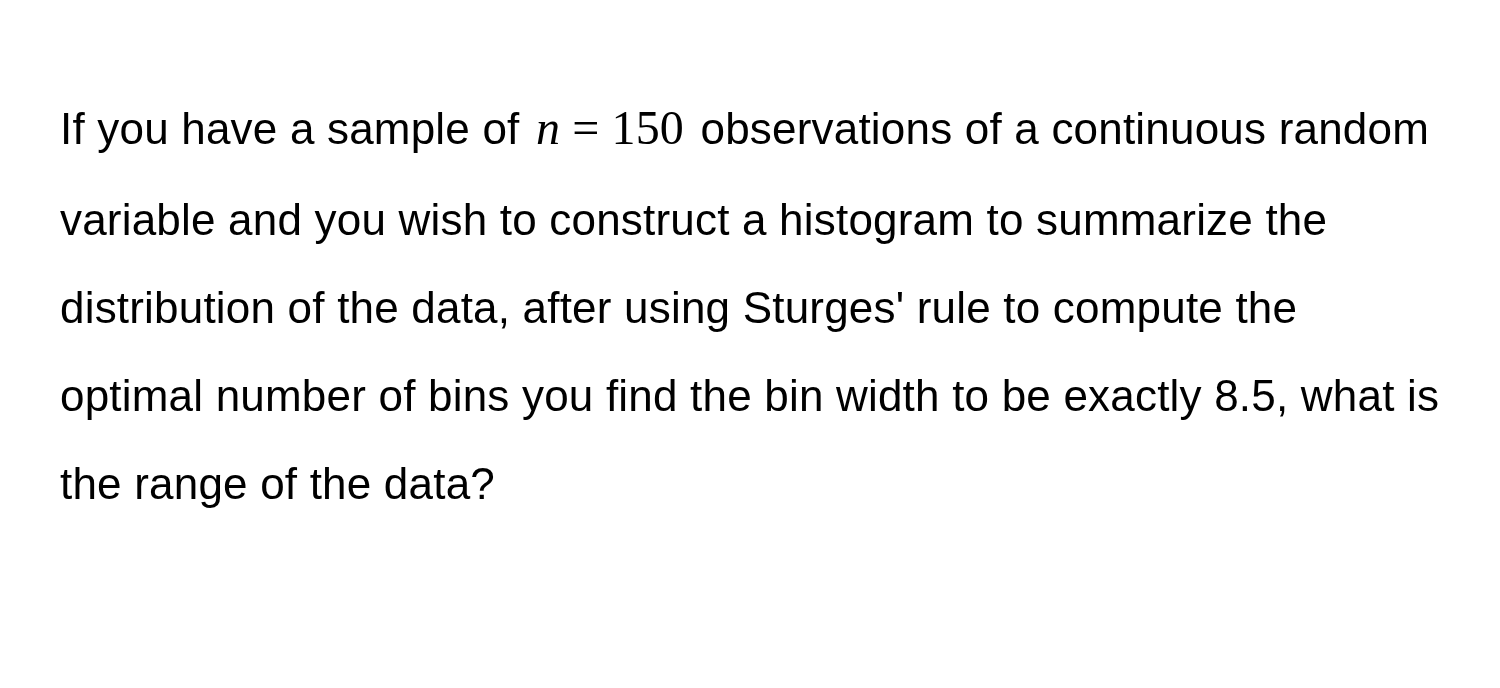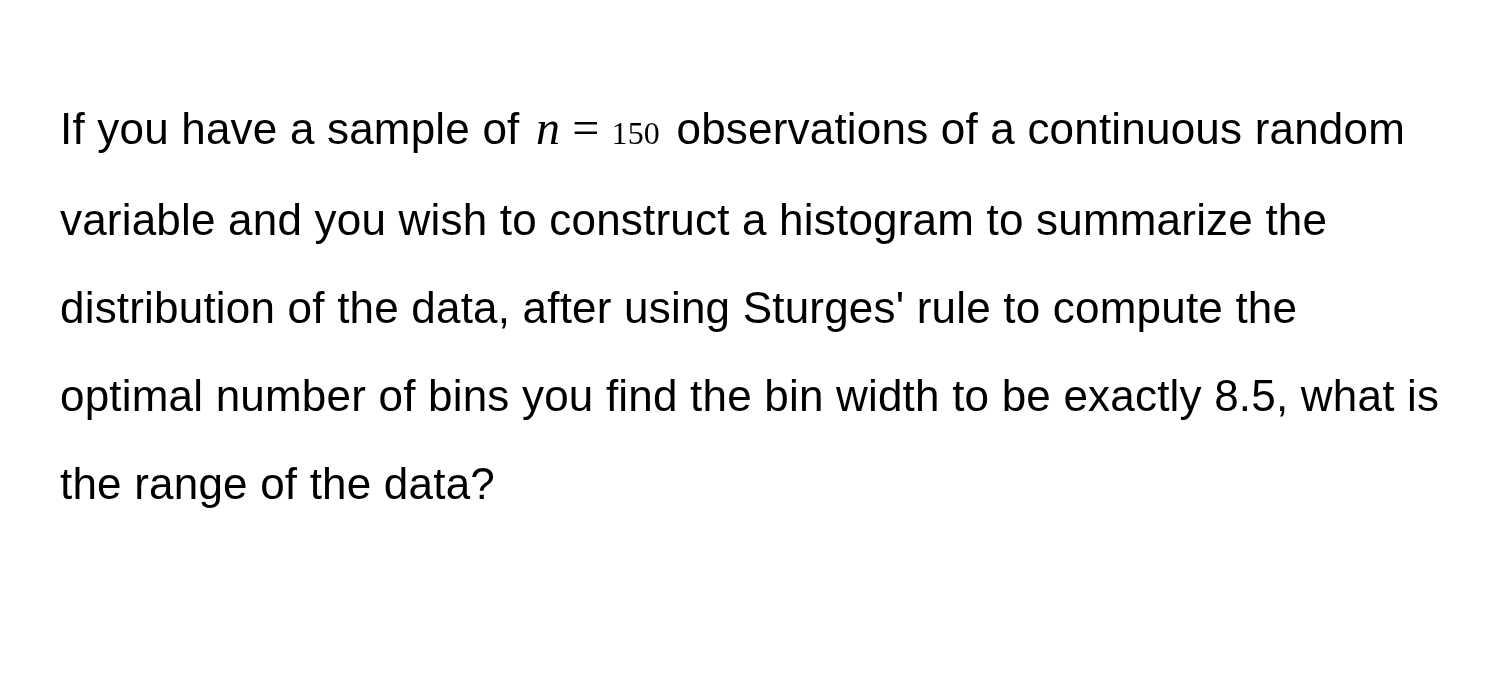--- a/index.html
+++ b/index.html
@@ -27,21 +27,21 @@
       font-size: 48px;
       padding: 0 4px;
     }
     .math-eq {
       font-family: 'Times New Roman', Georgia, serif;
       font-size: 48px;
       padding: 0 8px;
     }
     .math-num {
       font-family: 'Times New Roman', Georgia, serif;
-      font-size: 32px;
+      font-size: 48px;
       padding: 0 4px;
     }
   </style>
 </head>
 <body>
 
 <div class="question-text">
   <span>If you have a sample of </span><span class="math-var">n</span><span class="math-eq">=</span><span class="math-num">150</span><span> observations of a continuous random variable and you wish to construct a histogram to summarize the distribution of the data, after using Sturges' rule to compute the optimal number of bins you find the bin width to be exactly 8.5, what is the range of the data?</span>
 </div>
 

